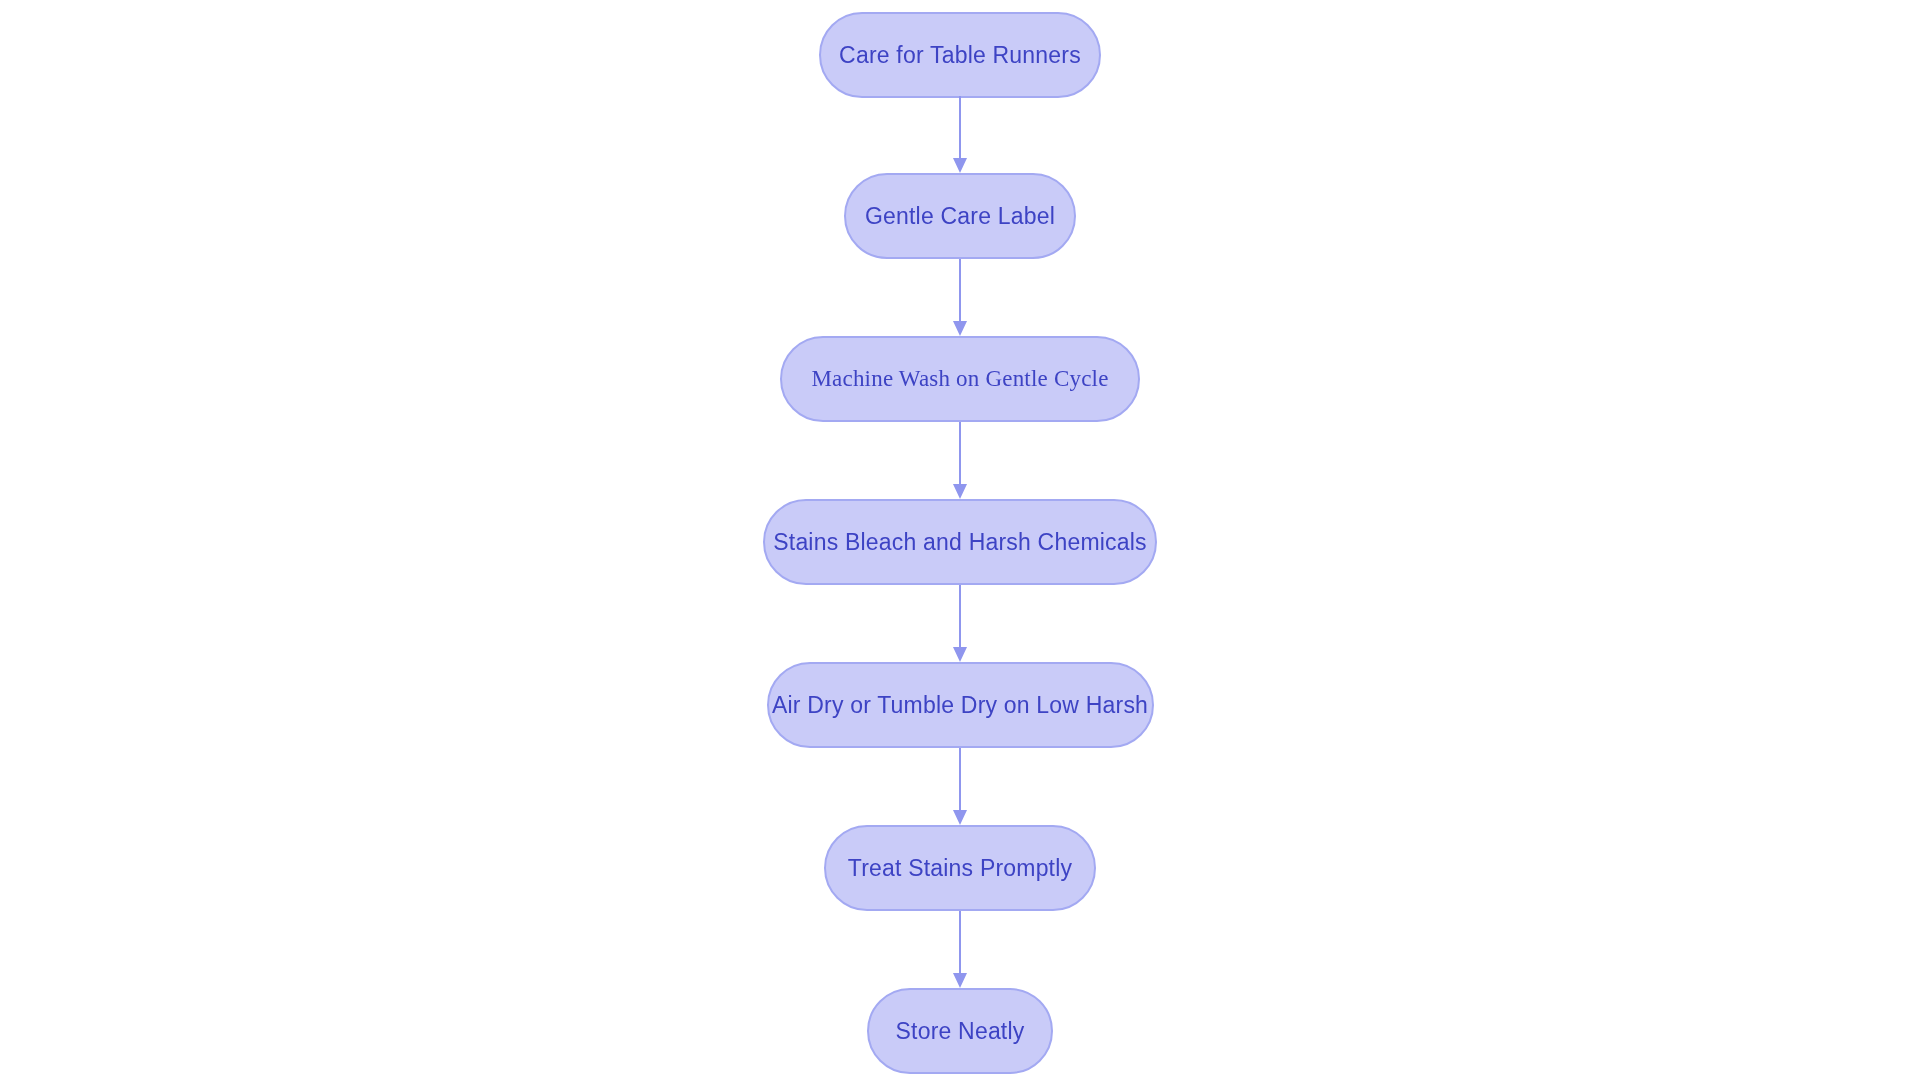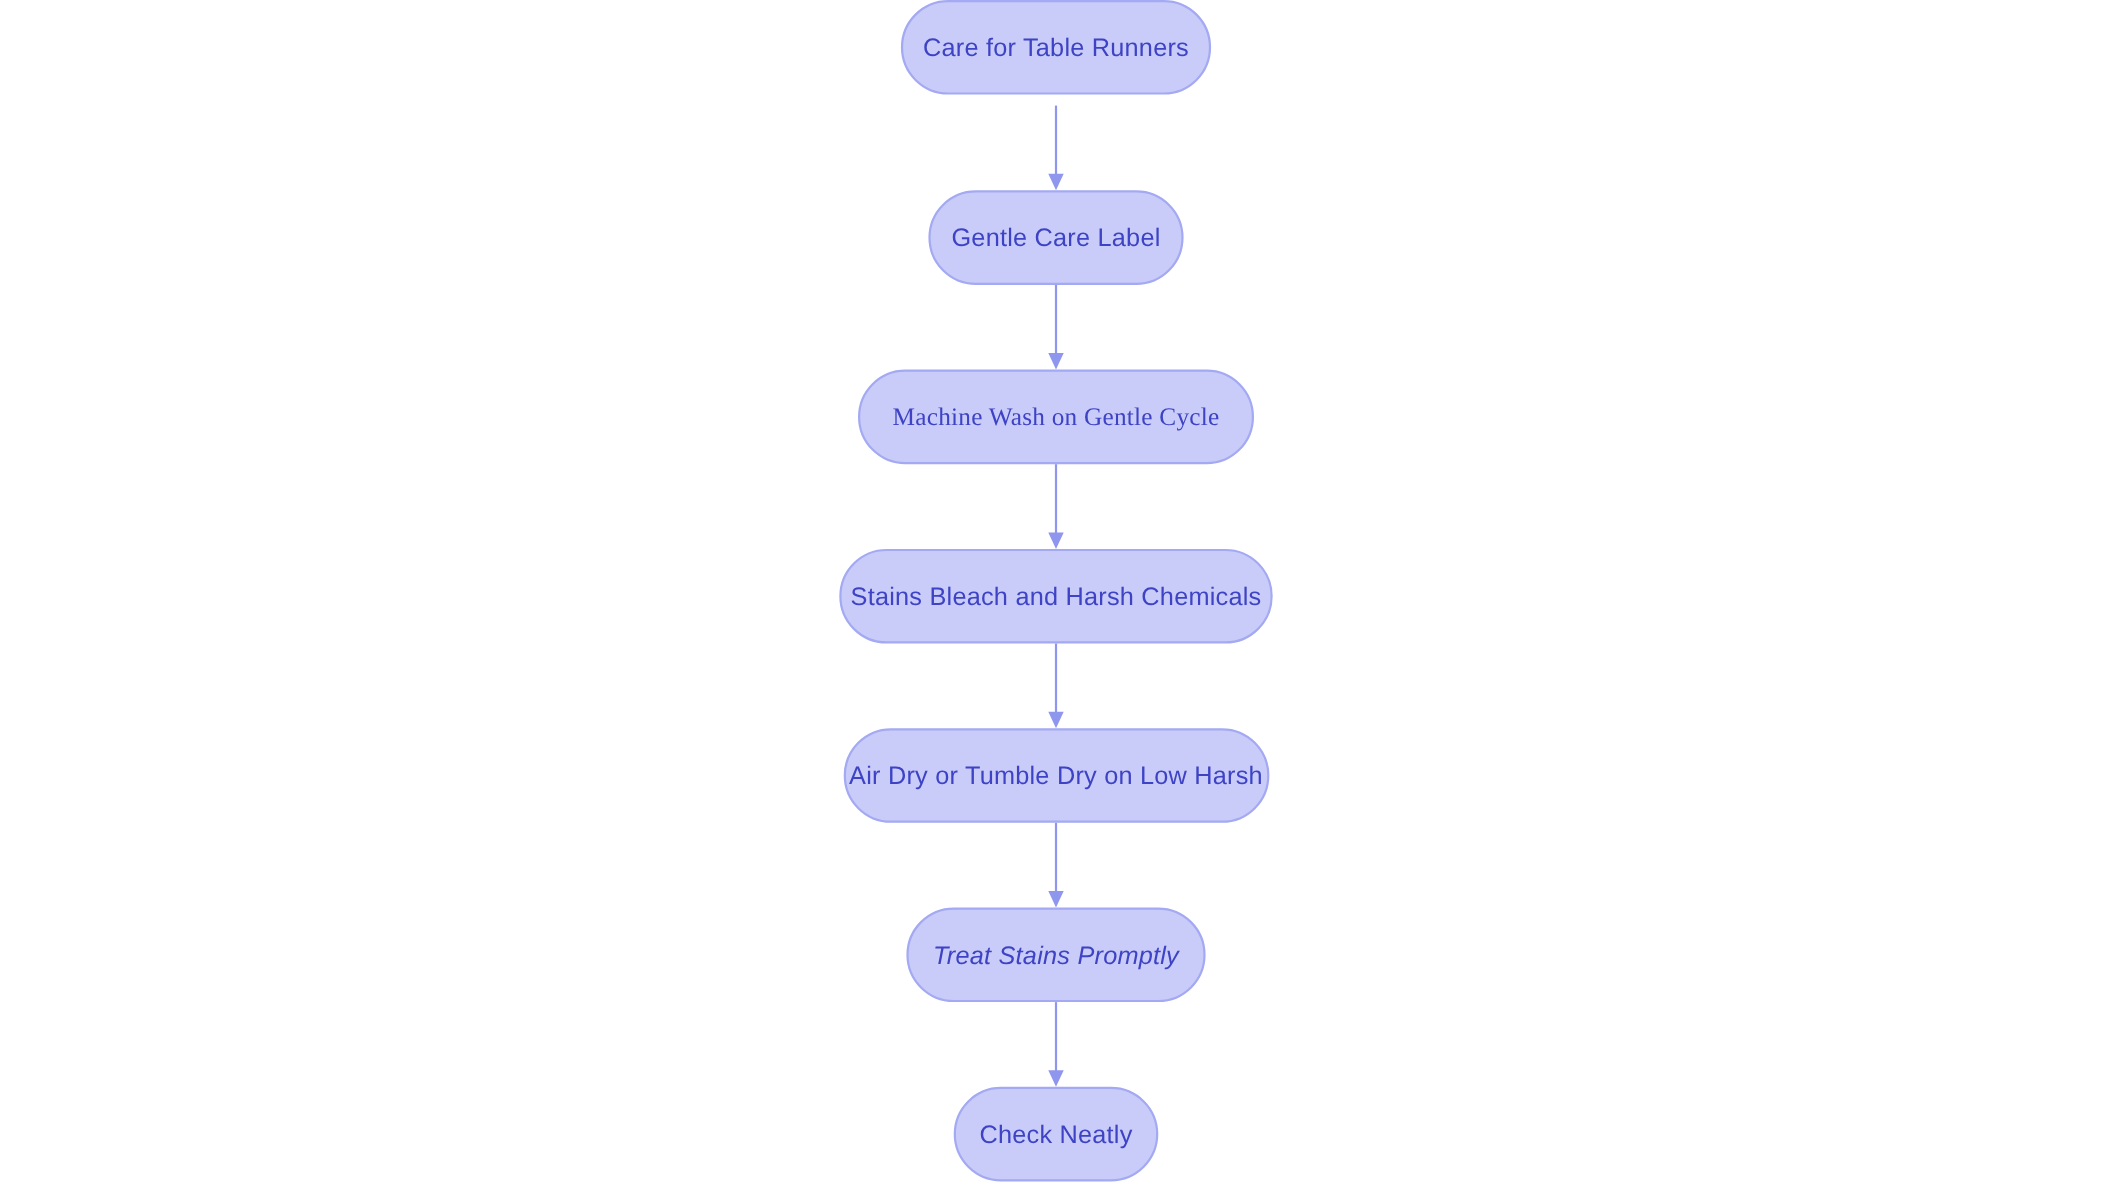--- a/index.html
+++ b/index.html
@@ -46,40 +46,40 @@
     height: 0;
     border-left: 7px solid transparent;
     border-right: 7px solid transparent;
     border-top: 15px solid var(--arrow, #8f96ee);
   }
 </style>
 </head>
 <body>
 
 <div id="canvas" class="canvas">
-    <div class="node" style="left: 819px; top: 0; width: 282px;">
+    <div class="node" style="left: 819px; top: 12px; width: 282px;">
     <span class="node-label">Care for Table Runners</span>
   </div>
     <div class="node" style="left: 844px; top: 173px; width: 232px;">
     <span class="node-label">Gentle Care Label</span>
   </div>
     <div class="node" style="left: 780px; top: 336px; width: 360px; font-family: Liberation Serif, serif;">
     <span class="node-label">Machine Wash on Gentle Cycle</span>
   </div>
     <div class="node" style="left: 763px; top: 499px; width: 394px;">
     <span class="node-label">Stains Bleach and Harsh Chemicals</span>
   </div>
     <div class="node" style="left: 766.5px; top: 662px; width: 387px;">
     <span class="node-label">Air Dry or Tumble Dry on Low Harsh</span>
   </div>
-    <div class="node" style="left: 824px; top: 825px; width: 272px; font-style: italic;">
+    <div class="node" style="left: 824px; top: 825px; width: 272px;">
     <span class="node-label">Treat Stains Promptly</span>
   </div>
     <div class="node" style="left: 867px; top: 988px; width: 186px;">
-    <span class="node-label">Check Neatly</span>
+    <span class="node-label">Store Neatly</span>
   </div>
     <div class="arrow-group">
     <div class="arrow-line" style="left: 958.75px; top: 96px; height: 64px;"></div>
     <div class="arrow-head" style="left: 953px; top: 158px;"></div>
   </div>
     <div class="arrow-group">
     <div class="arrow-line" style="left: 958.75px; top: 259px; height: 64px;"></div>
     <div class="arrow-head" style="left: 953px; top: 321px;"></div>
   </div>
     <div class="arrow-group">

